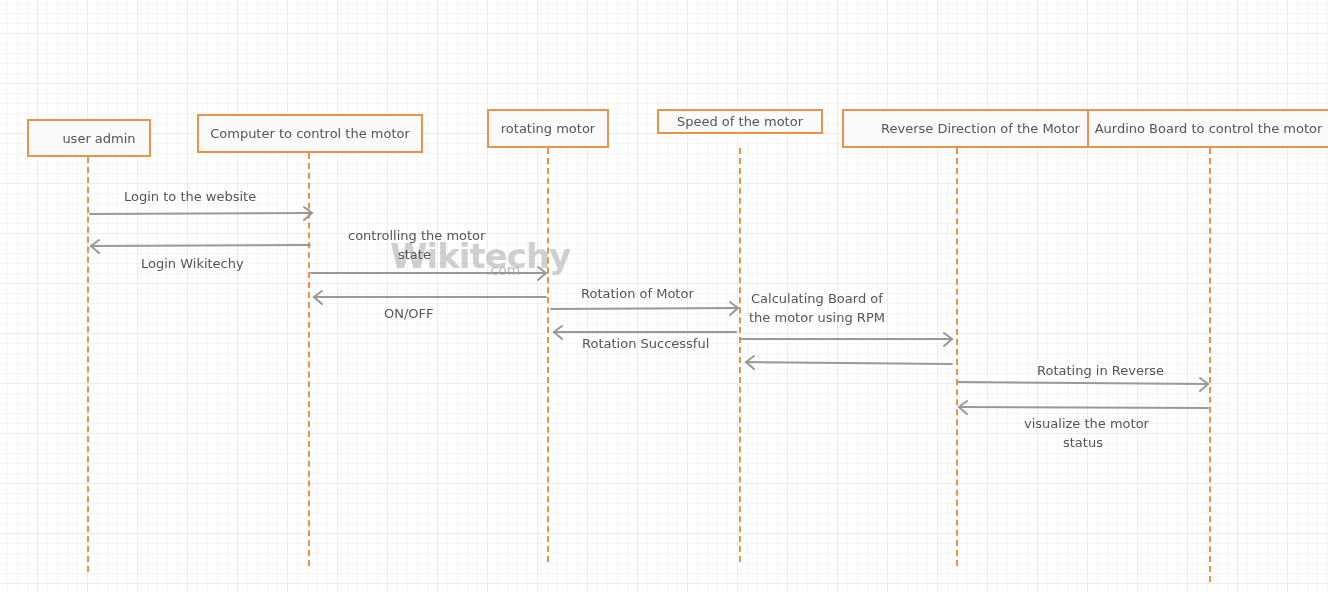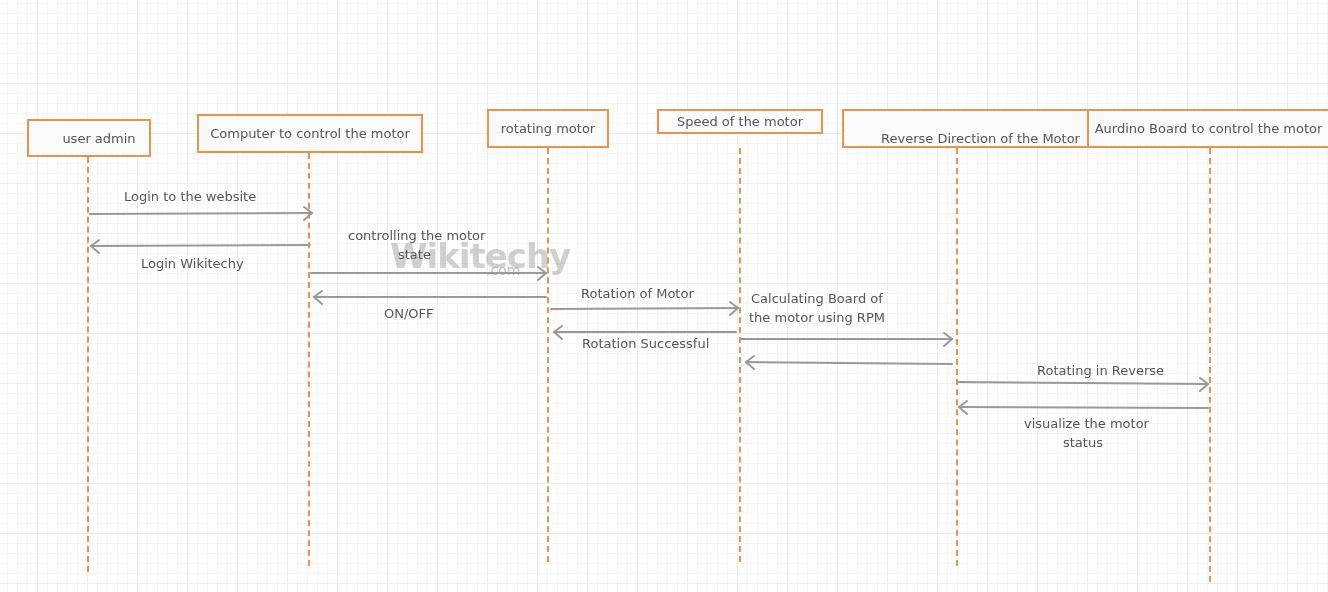--- a/index.html
+++ b/index.html
@@ -49,21 +49,21 @@
   </div>
 <div class="actor" style="left:197px;top:114px;width:226px;height:39px;">
     <span>Computer to control the motor</span>
   </div>
 <div class="actor" style="left:487px;top:109px;width:122px;height:39px;">
     <span>rotating motor</span>
   </div>
 <div class="actor" style="left:657px;top:109px;width:166px;height:25px;">
     <span>Speed of the motor</span>
   </div>
-<div class="actor" style="left:842px;top:109px;width:277px;height:39px;align-items:flex-end;">
+<div class="actor" style="left:842px;top:109px;width:277px;height:39px;">
     <span>Reverse Direction of the Motor</span>
   </div>
 <div class="actor" style="left:1087px;top:109px;width:241px;height:39px;border-right:none;">
     <span>Aurdino Board to control the motor</span>
   </div>
 
 <div class="lifeline" style="left:87px;top:157px;height:415px;"></div>
 <div class="lifeline" style="left:308px;top:153px;height:413px;"></div>
 <div class="lifeline" style="left:547px;top:148px;height:414px;"></div>
 <div class="lifeline" style="left:739px;top:148px;height:414px;"></div>

